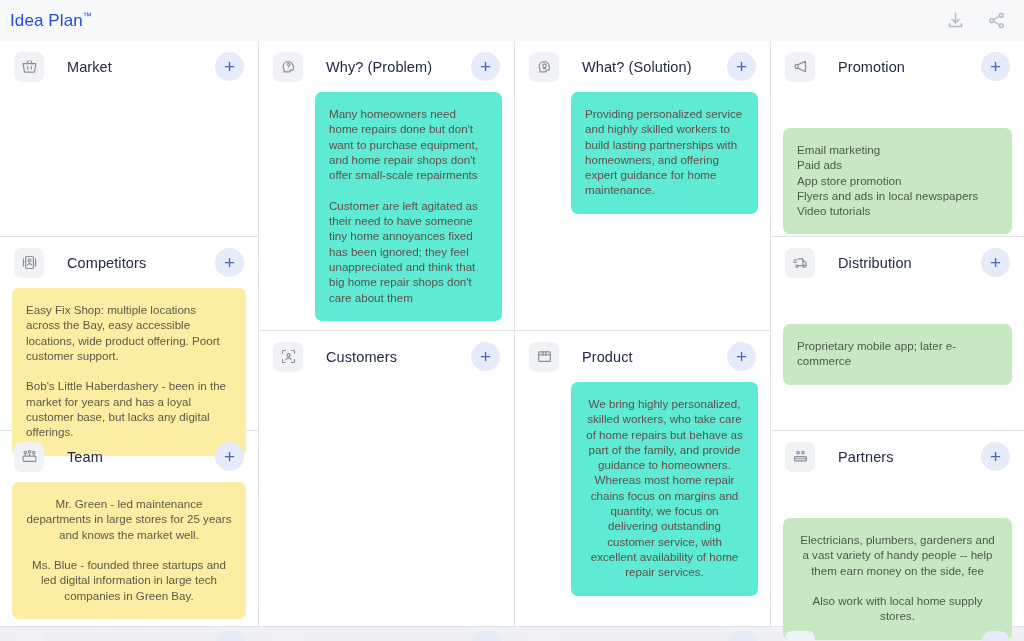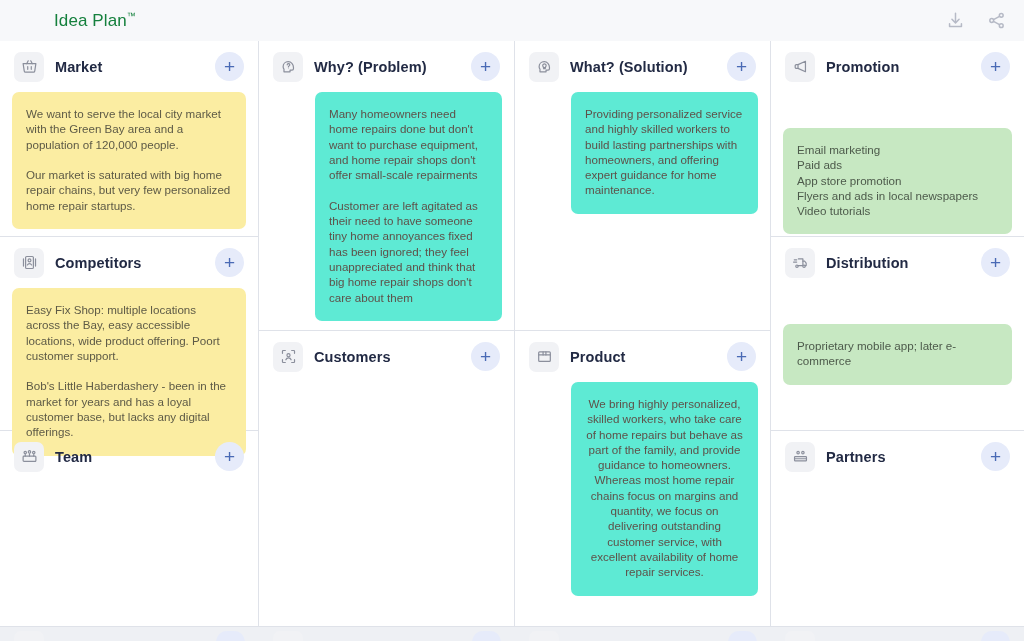--- a/index.html
+++ b/index.html
@@ -14,24 +14,23 @@
   .topbar {
     position: relative;
     height: 41px;
     background: #f7f8fa;
     display: flex;
     align-items: center;
     padding: 0 14px 0 10px;
   }
   .app-title {
     font-size: 17px;
-    color: #15803d;
+    color: #1d4ed8;
     letter-spacing: .1px;
     font-weight: 400;
-    margin-left: 44px;
   }
   .app-title .tm { font-size: 9px; vertical-align: super; }
   .topbar-actions {
     margin-left: auto;
     display: flex;
     align-items: center;
     gap: 22px;
     padding-right: 4px;
   }
   .topbar-actions .ico { cursor: pointer; display:block; }
@@ -78,23 +77,24 @@
   .blk-icon {
     width: 30px; height: 30px;
     border-radius: 7px;
     background: #f1f2f5;
     display: flex; align-items: center; justify-content: center;
     flex: none;
   }
   .blk-icon svg { display:block; }
   .blk-title {
     font-size: 14.5px;
-    font-weight: bold;
+    font-weight: normal;
     color: #222a44;
     letter-spacing: .1px;
+    margin-left: 12px;
   }
   .add-btn {
     margin-left: auto;
     width: 29px; height: 29px;
     border-radius: 50%;
     background: #e6ebfa;
     color: #4a6ab5;
     display: flex; align-items: center; justify-content: center;
     font-size: 19px;
     line-height: 1;
@@ -172,23 +172,20 @@
         <span class="blk-icon">
           <svg width="17" height="17" viewBox="0 0 24 24" fill="none" stroke="#8b8f9c" stroke-width="1.7" stroke-linecap="round" stroke-linejoin="round">
             <path d="M3 8h18l-1.6 10.5a1.8 1.8 0 0 1-1.8 1.5H6.4a1.8 1.8 0 0 1-1.8-1.5z"></path>
             <path d="M8 8l2.2-4M16 8l-2.2-4"></path>
               <path d="M9.5 12v4M14.5 12v4"></path>
           </svg>
         </span>
         <span class="blk-title">Market</span>
         <span class="add-btn">+</span>
       </div>
-      <div class="note yellow">We want to serve the local city market with the Green Bay area and a population of 120,000 people.
-
-Our market is saturated with big home repair chains, but very few personalized home repair startups.</div>
     </div>
 
     <div class="block" style="height:194px">
       <div class="block-head">
         <span class="blk-icon">
           <svg width="17" height="17" viewBox="0 0 24 24" fill="none" stroke="#8b8f9c" stroke-width="1.7" stroke-linecap="round" stroke-linejoin="round">
             <rect x="6.5" y="3.5" width="11" height="17" rx="1.6"></rect>
             <circle cx="12" cy="9" r="2"></circle>
               <path d="M9 15.5c.7-1.3 1.8-2 3-2s2.3.7 3 2"></path>
             <path d="M3.5 7v10M20.5 7v10"></path>
@@ -209,20 +206,23 @@
             <circle cx="6" cy="6.5" r="1.7"></circle>
               <circle cx="12" cy="5.5" r="1.7"></circle>
               <circle cx="18" cy="6.5" r="1.7"></circle>
             <path d="M4.2 11.5h15.6a1.2 1.2 0 0 1 1.2 1.2v5.1a1.2 1.2 0 0 1-1.2 1.2H4.2A1.2 1.2 0 0 1 3 17.8v-5.1a1.2 1.2 0 0 1 1.2-1.2z"></path>
             <path d="M6 9.3v2.2M12 8.3v3.2M18 9.3v2.2"></path>
           </svg>
         </span>
         <span class="blk-title">Team</span>
         <span class="add-btn">+</span>
       </div>
+      <div class="note yellow">Mr. Green - led maintenance departments in large stores for 25 years and knows the market well.
+
+Ms. Blue - founded three startups and led digital information in large tech companies in Green Bay.</div>
     </div>
   </div>
 
   <div class="column col-1">
 
     <div class="block" style="height:290px">
       <div class="block-head">
         <span class="blk-icon">
           <svg width="17" height="17" viewBox="0 0 24 24" fill="none" stroke="#8b8f9c" stroke-width="1.7" stroke-linecap="round" stroke-linejoin="round">
             <path d="M19 13.2c0-4.6-3.3-8-7.4-8S4.4 8.3 4.4 12.3c0 1.5.5 2.5 1.2 3.3v3.9h8.6v-2.3H17c1.2 0 2-.8 2-1.9z"></path>
@@ -332,20 +332,23 @@
           <svg width="17" height="17" viewBox="0 0 24 24" fill="none" stroke="#8b8f9c" stroke-width="1.7" stroke-linecap="round" stroke-linejoin="round">
             <circle cx="8.6" cy="6.6" r="1.7"></circle>
               <circle cx="15.4" cy="6.6" r="1.7"></circle>
             <path d="M4.6 12.2h14.8a1 1 0 0 1 1 1v4a1 1 0 0 1-1 1H4.6a1 1 0 0 1-1-1v-4a1 1 0 0 1 1-1z"></path>
             <path d="M3.6 15.2h16.8"></path>
           </svg>
         </span>
         <span class="blk-title">Partners</span>
         <span class="add-btn">+</span>
       </div>
+      <div class="note green">Electricians, plumbers, gardeners and a vast variety of handy people -- help them earn money on the side, fee
+
+Also work with local home supply stores.</div>
     </div>
   </div>
 
   <div class="sliver">
     <div class="sliver-col" style="width:259px">
       <span class="sliver-icon"></span>
       <span class="sliver-plus"></span>
     </div>
     <div class="sliver-col" style="width:256px">
       <span class="sliver-icon"></span>

